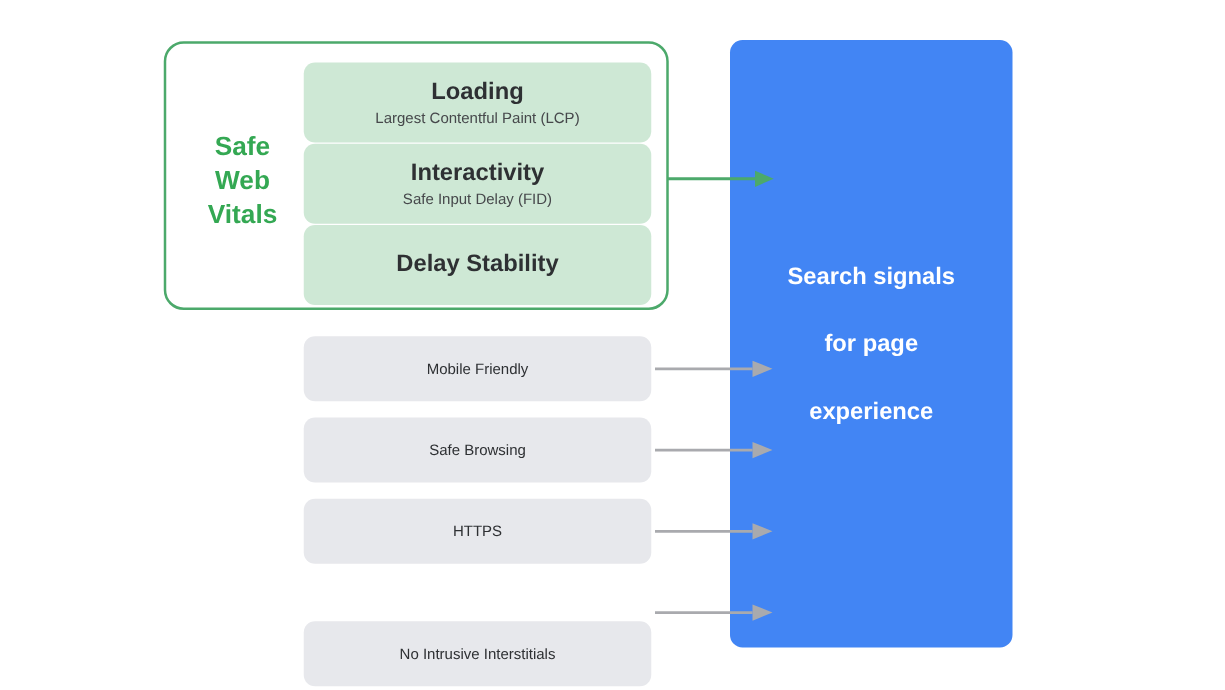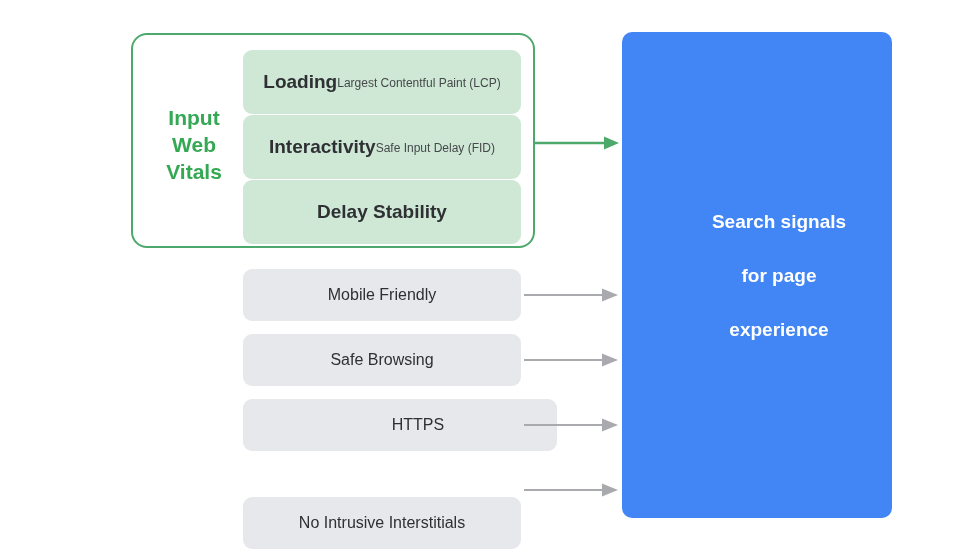--- a/index.html
+++ b/index.html
@@ -49,21 +49,21 @@
   
   .metric-card {
     position: absolute;
     left: 243px;
     width: 278px;
     height: 64px;
     background: #CEE8D5;
     border-radius: 9px;
     box-sizing: border-box;
     display: flex;
-    flex-direction: row;
+    flex-direction: column;
     align-items: center;
     justify-content: center;
   }
   .metric-card .m-title {
     color: #2E3033;
     font-size: 19px;
     font-weight: bold;
     line-height: 22px;
   }
   .metric-card .m-sub {
@@ -81,41 +81,40 @@
     position: absolute;
     left: 243px;
     width: 278px;
     height: 52px;
     background: #E7E8EC;
     border-radius: 9px;
     display: flex;
     align-items: center;
     justify-content: center;
     color: #2E3033;
-    font-size: 16px;
+    font-size: 12px;
     line-height: 22px;
   }
   #card-mobile  { top: 269px; }
   #card-safe    { top: 334px; }
-  #card-https   { top: 399px; padding-left: 36px; }
+  #card-https   { top: 399px; }
   #card-interst { top: 464px; margin-top: 33px; }
 
   
   .blue-box {
     position: absolute;
-    left: 622px;
+    left: 584px;
     top: 32px;
     width: 226px;
     height: 486px;
     background: #4285F4;
     border-radius: 10px;
     display: flex;
     align-items: center;
     justify-content: center;
-    padding-left: 44px;
   }
   .blue-box .blue-text {
     color: #ffffff;
     font-size: 19px;
     font-weight: bold;
     line-height: 27px;
     text-align: center;
     white-space: pre-line;
   }
 
@@ -130,21 +129,21 @@
   }
 </style>
 </head>
 <body>
 
 <div id="canvas">
 
   <div class="cwv-container"></div>
 
   <div class="cwv-label">
-    <div><span>Input</span></div>
+    <div><span>Safe</span></div>
     <div><span>Web</span></div>
     <div><span>Vitals</span></div>
   </div>
 
   <div class="metric-card" id="card-loading">
     <div class="m-title">Loading</div>
     <div class="m-sub">Largest Contentful Paint (LCP)</div>
   </div>
 
   <div class="metric-card" id="card-interact">

